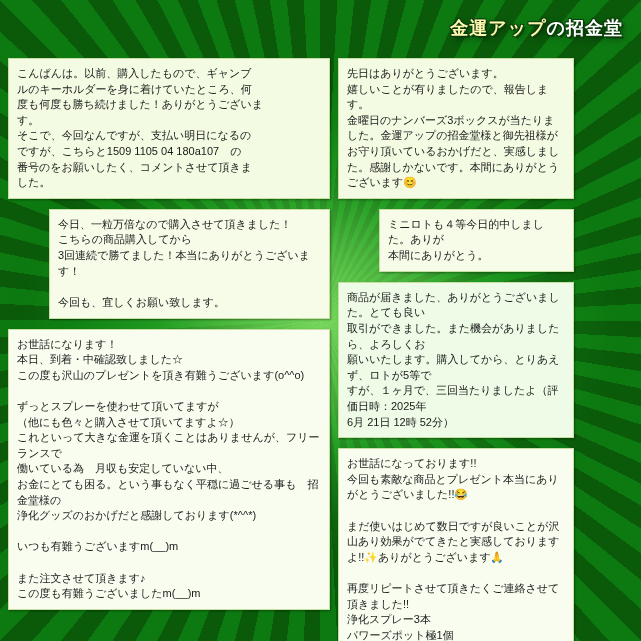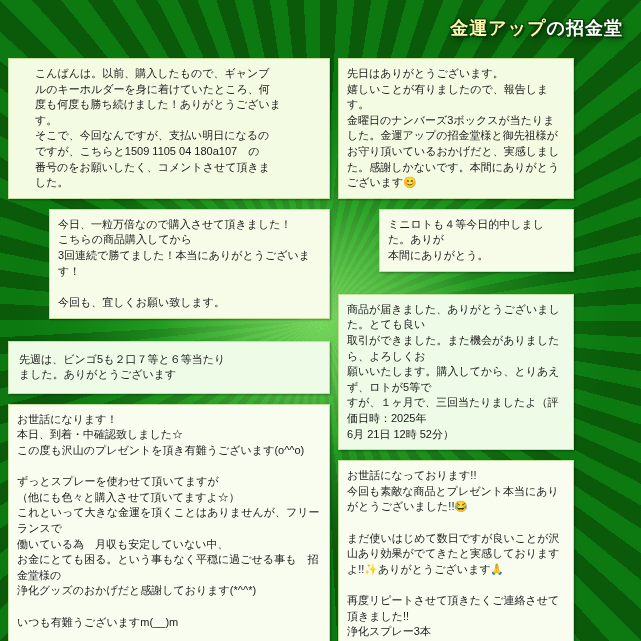--- a/index.html
+++ b/index.html
@@ -84,30 +84,29 @@
     white-space: pre-wrap;
     word-break: break-all;
     box-sizing: border-box;
   }
   .note.pale {
     background: #f7fce9;
     margin-left: 41px;
   }
   .note.mint {
     background: #eefbe6;
-    margin-top: 12px;
   }
   .note.lightest {
     background: #f8fdf0;
   }
   .note.center-pad {
     padding: 10px 10px;
   }
   .note-indent {
-    padding-left: 26px;
+    padding-left: 8px;
   }
   .note-indent2 {
     padding-left: 16px;
   }
 </style>
 </head>
 <body>
 
 <div class="page">
 
@@ -124,22 +123,20 @@
 す。
 そこで、今回なんですが、支払い明日になるの
 ですが、こちらと1509 1105 04 180a107　の
 番号のをお願いしたく、コメントさせて頂きま
 した。</div>
       <div class="note pale">今日、一粒万倍なので購入させて頂きました！
 こちらの商品購入してから
 3回連続で勝てました！本当にありがとうございます！
 
 今回も、宜しくお願い致します。</div>
-      <div class="note mint note-indent2 center-pad">先週は、ビンゴ5も２口７等と６等当たり
-ました。ありがとうございます</div>
       <div class="note lightest">お世話になります！
 本日、到着・中確認致しました☆
 この度も沢山のプレゼントを頂き有難うございます(o^^o)
 
 ずっとスプレーを使わせて頂いてますが
 （他にも色々と購入させて頂いてますよ☆）
 これといって大きな金運を頂くことはありませんが、フリーランスで
 働いている為　月収も安定していない中、
 お金にとても困る。という事もなく平穏に過ごせる事も　招金堂様の
 浄化グッズのおかげだと感謝しております(*^^*)

